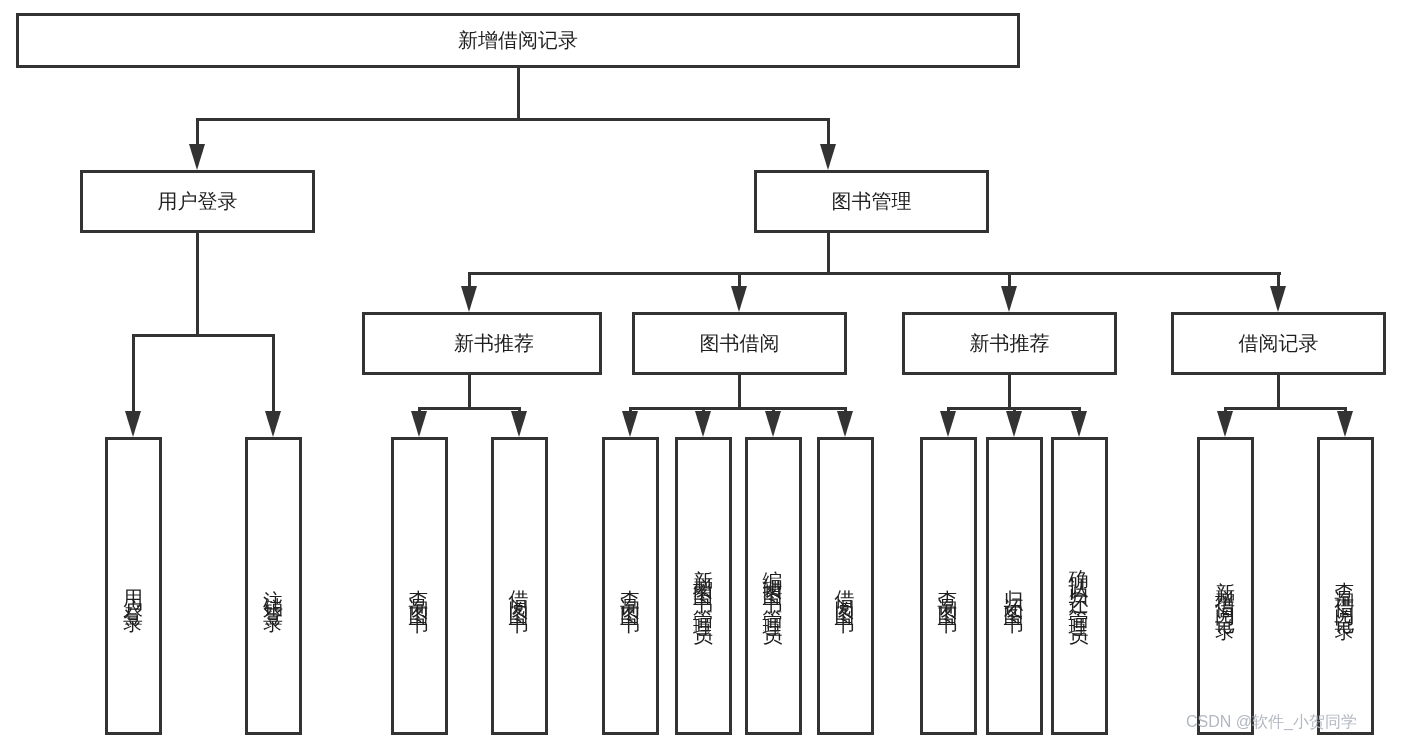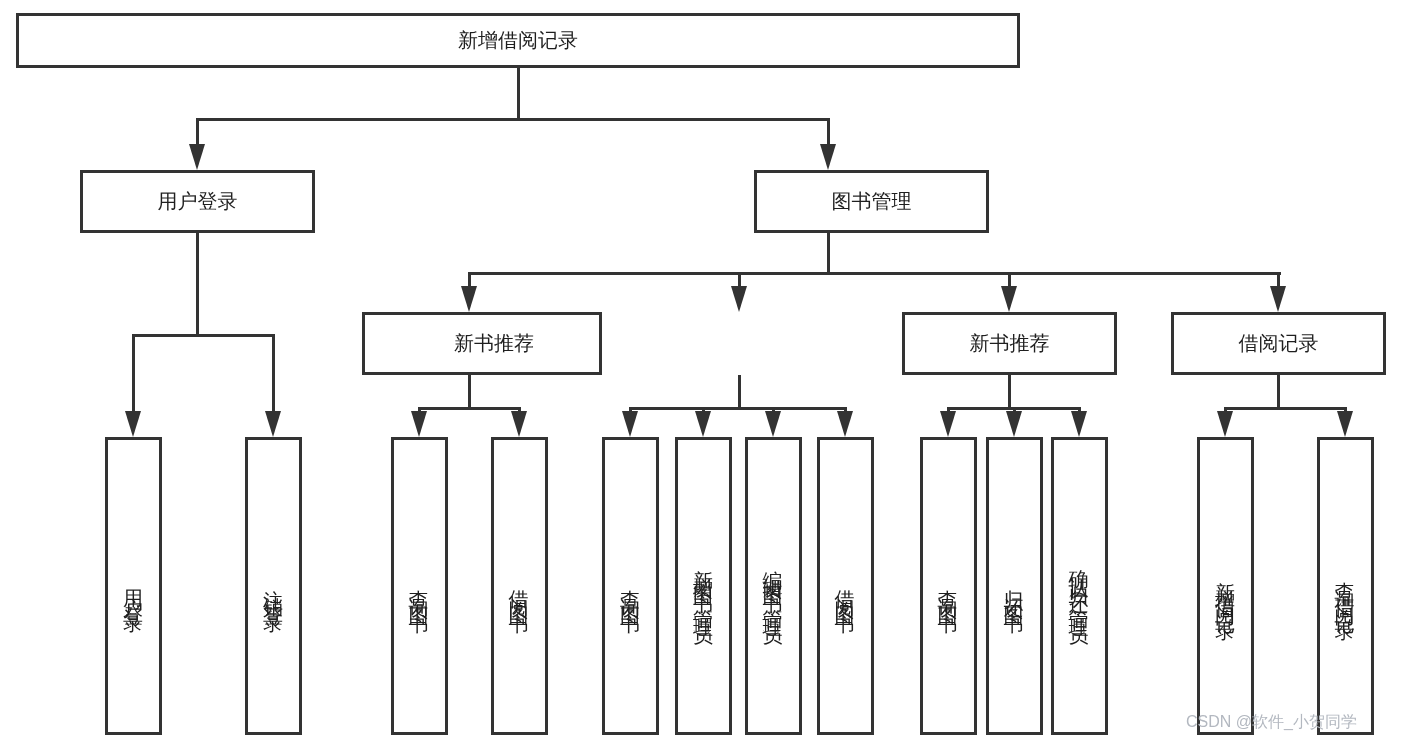--- a/index.html
+++ b/index.html
@@ -89,20 +89,23 @@
   <div class="vline" style="left:738px;top:275px;height:14px;"></div>
   <div class="ah" style="left:731px;top:286px;"></div>
   <div class="vline" style="left:1008px;top:275px;height:14px;"></div>
   <div class="ah" style="left:1001px;top:286px;"></div>
   <div class="vline" style="left:1277px;top:275px;height:14px;"></div>
   <div class="ah" style="left:1270px;top:286px;"></div>
 
   <div class="node" style="left:362px;top:312px;width:240px;height:63px;padding-left:24px;">
     <span>新书推荐</span>
   </div>
+  <div class="node" style="left:632px;top:312px;width:215px;height:63px;">
+    <span>图书借阅</span>
+  </div>
   <div class="node" style="left:902px;top:312px;width:215px;height:63px;">
     <span>新书推荐</span>
   </div>
   <div class="node" style="left:1171px;top:312px;width:215px;height:63px;">
     <span>借阅记录</span>
   </div>
 
   <div class="vline" style="left:468px;top:375px;height:35px;"></div>
   <div class="hline" style="left:417.5px;top:407px;width:103px;"></div>
   <div class="vline" style="left:417.5px;top:407px;height:8px;"></div>

